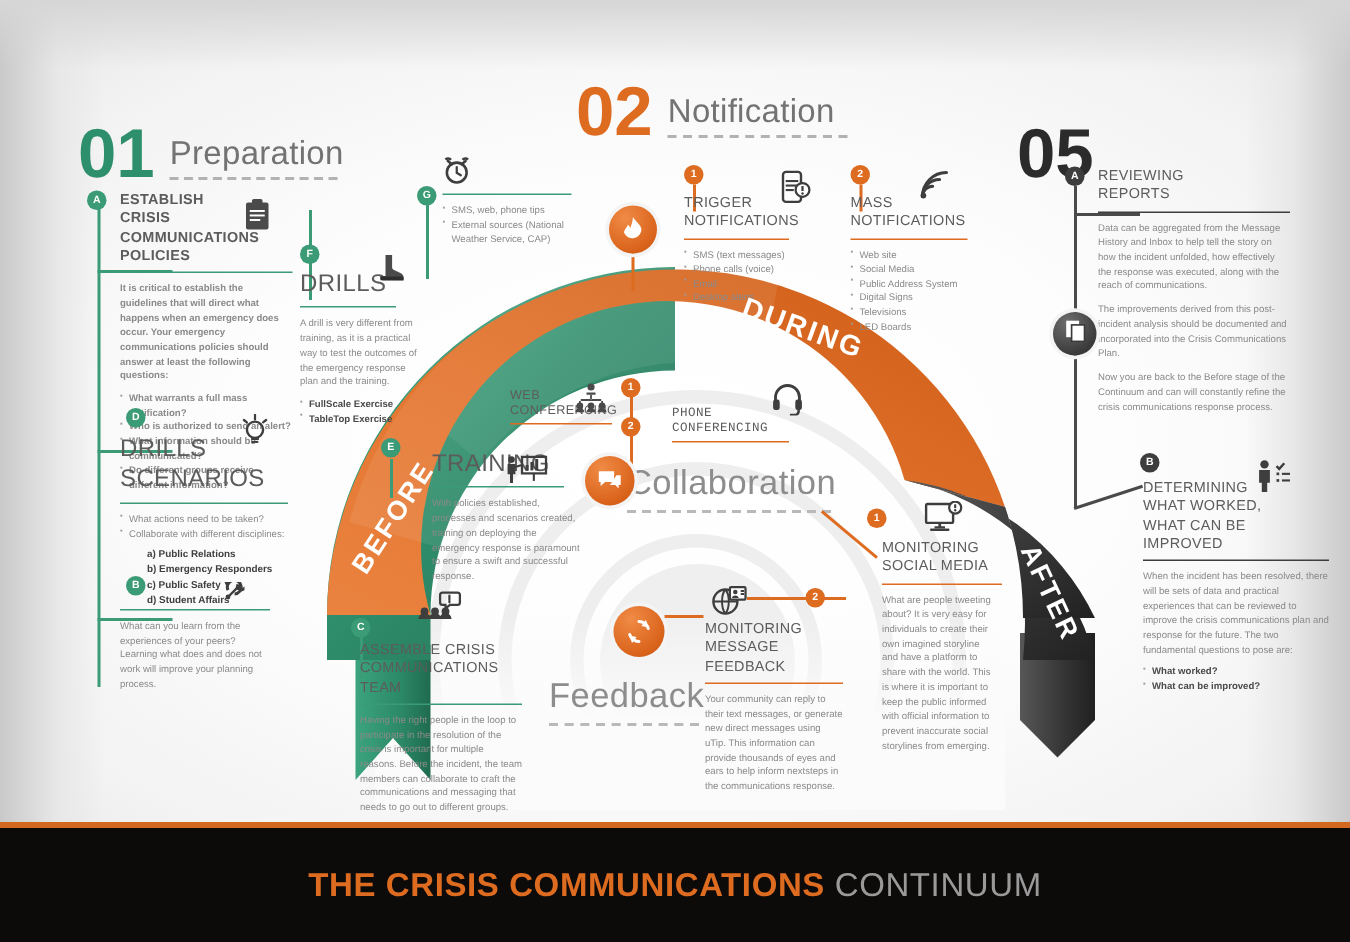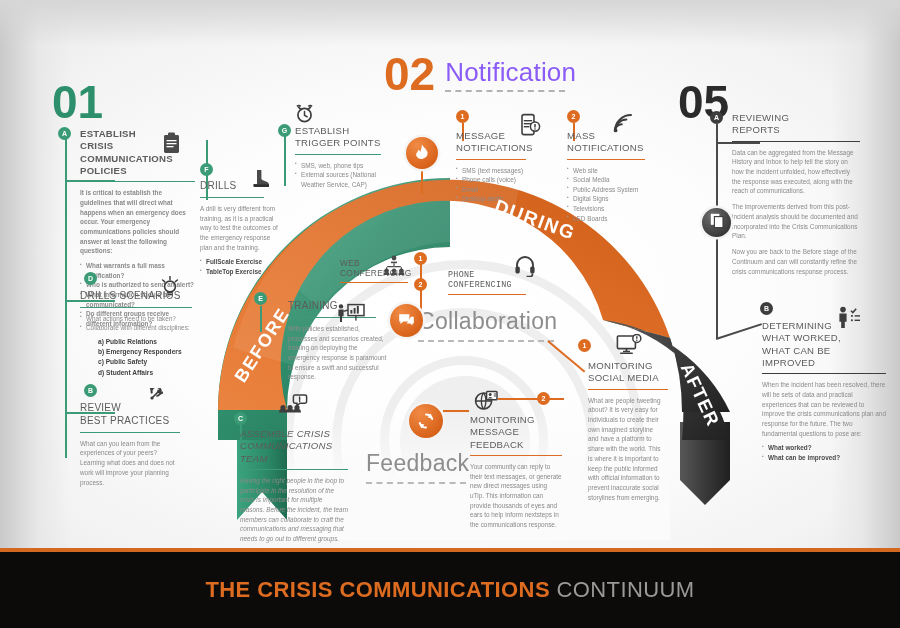--- a/index.html
+++ b/index.html
@@ -33,27 +33,27 @@
     display:flex; align-items:center; justify-content:center;
   }
   .banner-inner { font-size:22px; letter-spacing:0.4px; white-space:nowrap; }
   .banner-a { color:#dd6b20; font-weight:bold; }
   .banner-b { color:#9a9a9a; font-weight:normal; }
 
   
   .stage-head { position:absolute; display:flex; align-items:flex-end; gap:10px; }
   .stage-num { font-size:46px; font-weight:bold; line-height:0.9; }
   .stage-name-wrap { padding-bottom:3px; }
-  .stage-name { font-size:26px; color:#8b5cf6; font-weight:normal; line-height:1; letter-spacing:0.2px; }
+  .stage-name { font-size:22px; color:#737373; font-weight:normal; line-height:1; letter-spacing:0.2px; }
   .dashline { margin-top:5px; height:0; border-top:2px dashed #b2b2b2; }
 
   
   .block { position:absolute; }
   .blk-title { font-size:9.6px; color:#5c5c5c; line-height:1.28; letter-spacing:0.25px; }
-  .blk-title.lg { font-size:10px; }
+  .blk-title.lg { font-size:16px; }
   .blk-rule { height:0; border-top:1.6px solid #3a9b76; margin:4px 0 6px; }
   .blk-rule.o { border-top-color:#dd6b20; }
   .blk-rule.k { border-top-color:#3d3d3d; }
   .blk-body { font-size:6.4px; color:#8a8a8a; line-height:1.52; }
   .blk-body p + p { margin-top:6px; }
   ul.bul { list-style:none; margin-top:5px; }
   ul.bul li { font-size:6.4px; color:#8a8a8a; line-height:1.5; padding-left:6px; position:relative; }
   ul.bul li:before { content:"▪"; position:absolute; left:0; top:-0.5px; font-size:5px; color:#9a9a9a; }
   ul.bul.bold li { color:#4a4a4a; font-weight:bold; }
   ol.alpha { list-style:none; margin:4px 0 0 18px; }
@@ -181,20 +181,24 @@
               display:flex; align-items:center; justify-content:center; transform:rotate(20deg); z-index:8;">
     <span style="color:#fff; font-weight:bold; font-size:19px; letter-spacing:1.6px;">DURING</span>
   </div>
   <div style="position:absolute; left:645px; top:340px; width:110px; height:110px;
               display:flex; align-items:center; justify-content:center; transform:rotate(65deg); z-index:8;">
     <span style="color:#fff; font-weight:bold; font-size:18px; letter-spacing:1.6px;">AFTER</span>
   </div>
 
   <div class="stage-head" style="left:52px; top:82px;">
     <div class="stage-num" style="color:#2e8f6c;">01</div>
+    <div class="stage-name-wrap">
+      <div class="stage-name">Preparation</div>
+      <div class="dashline" style="width:112px;"></div>
+    </div>
   </div>
 
   <div class="stage-head" style="left:384px; top:54px;">
     <div class="stage-num" style="color:#dd6b20;">02</div>
     <div class="stage-name-wrap">
       <div class="stage-name">Notification</div>
       <div class="dashline" style="width:120px;"></div>
     </div>
   </div>
 
@@ -247,22 +251,20 @@
   </div>
   <span class="ico" style="left:252px; top:168px;">
     <svg width="20" height="20" viewBox="0 0 20 20">
         <path d="M5 2h4.4v8.2c0 1 .6 1.6 1.6 2l3.6 1.6c1.4.6 2.4 1.5 2.4 3V19H3.2c-1 0-1.6-.6-1.6-1.6V16h3.4V2z" fill="#4a4a4a"></path>
         <rect x="1.6" y="16.4" width="15.4" height="2.4" fill="#2e2e2e"></rect>
       </svg>
   </span>
 
   <div class="badge g" style="left:278px; top:124px;">G</div>
   <div class="block" style="left:295px; top:125px; width:102px;">
-    <div class="blk-title" style="white-space:pre-line;">ESTABLISH
-TRIGGER POINTS</div>
     <div class="blk-rule" style="width:86px;"></div>
     <ul class="bul" style="margin-top:1px;">
       <li>SMS, web, phone tips</li>
       <li>External sources (National Weather Service, CAP)</li>
     </ul>
   </div>
   <span class="ico" style="left:295px; top:104px;">
     <svg width="19" height="19" viewBox="0 0 19 19">
         <circle cx="9.5" cy="11" r="6.6" fill="none" stroke="#3e3e3e" stroke-width="1.7"></circle>
         <path d="M9.5 7.4v3.8l2.7 1.6" stroke="#3e3e3e" stroke-width="1.5" fill="none" stroke-linecap="round"></path>
@@ -290,22 +292,20 @@
     <svg width="20" height="22" viewBox="0 0 20 22">
         <circle cx="10" cy="10.5" r="5.4" fill="none" stroke="#3e3e3e" stroke-width="1.6"></circle>
         <rect x="7.4" y="16" width="5.2" height="1.4" fill="#3e3e3e"></rect>
         <rect x="7.8" y="18" width="4.4" height="1.3" fill="#3e3e3e"></rect>
         <path d="M10 0.6v3M2.6 4l2 1.6M17.4 4l-2 1.6" stroke="#3e3e3e" stroke-width="1.5" stroke-linecap="round"></path>
       </svg>
   </span>
 
   <div class="badge g" style="left:84px; top:384px;">B</div>
   <div class="block" style="left:80px; top:402px; width:100px;">
-    <div class="blk-title lg" style="white-space:pre-line;">REVIEW
-BEST PRACTICES</div>
     <div class="blk-rule"></div>
     <div class="blk-body">What can you learn from the experiences of your peers? Learning what does and does not work will improve your planning process.</div>
   </div>
   <span class="ico" style="left:142px; top:388px;">
     <svg width="21" height="21" viewBox="0 0 21 21">
         <path d="M17.4 5.6A8.2 8.2 0 1010 2.4" fill="none" stroke="#3e3e3e" stroke-width="2"></path>
         <path d="M14.4 8A4.6 4.6 0 1010 5.4" fill="none" stroke="#3e3e3e" stroke-width="2"></path>
         <circle cx="10" cy="10" r="1.6" fill="#3e3e3e"></circle>
         <path d="M10 10l7.6-7.6" stroke="#3e3e3e" stroke-width="1.6"></path>
         <path d="M15.6 1.4l3.6.6-.6 3.6-3.6-.6z" fill="#3e3e3e"></path>
@@ -325,21 +325,21 @@
         <path d="M7.4 8.4l4.6-1.4" stroke="#3e3e3e" stroke-width="1.4"></path>
         <rect x="12" y="1.6" width="16" height="11" fill="none" stroke="#3e3e3e" stroke-width="1.5"></rect>
         <rect x="14.4" y="7" width="2" height="3.6" fill="#3e3e3e"></rect>
         <rect x="17.6" y="5" width="2" height="5.6" fill="#3e3e3e"></rect>
         <rect x="20.8" y="3" width="2" height="7.6" fill="#3e3e3e"></rect>
         <rect x="19.2" y="12.6" width="1.4" height="5" fill="#3e3e3e"></rect>
       </svg>
   </span>
 
   <div class="badge g" style="left:234px; top:412px;">C</div>
-  <div class="block" style="left:240px; top:428px; width:108px;font-style:italic;">
+  <div class="block" style="left:240px; top:428px; width:108px;">
     <div class="blk-title" style="white-space:pre-line;">ASSEMBLE CRISIS
 COMMUNICATIONS TEAM</div>
     <div class="blk-rule"></div>
     <div class="blk-body">Having the right people in the loop to participate in the resolution of the crisis is important for multiple reasons. Before the incident, the team members can collaborate to craft the communications and messaging that needs to go out to different groups.</div>
   </div>
   <span class="ico" style="left:276px; top:394px;">
     <svg width="32" height="26" viewBox="0 0 32 26">
         <circle cx="7" cy="13.6" r="2.6" fill="#3e3e3e"></circle>
         <circle cx="14" cy="13.6" r="2.6" fill="#3e3e3e"></circle>
         <circle cx="21" cy="13.6" r="2.6" fill="#3e3e3e"></circle>
@@ -347,21 +347,21 @@
         <path d="M19 1h10a1.6 1.6 0 011.6 1.6v5A1.6 1.6 0 0129 9.2h-5l-3 2.4V9.2h-2A1.6 1.6 0 0117.4 7.6v-5A1.6 1.6 0 0119 1z" fill="none" stroke="#3e3e3e" stroke-width="1.5"></path>
         <path d="M23.6 3v2.6M23.6 6.6v0.9" stroke="#3e3e3e" stroke-width="1.5" stroke-linecap="round"></path>
       </svg>
   </span>
 
   <div class="rail o" style="left:462px; top:123px; width:1.6px; height:18px;"></div>
   <div class="rail o" style="left:573px; top:123px; width:1.6px; height:18px;"></div>
 
   <div class="badge o" style="left:456px; top:110px;">1</div>
   <div class="block" style="left:456px; top:130px; width:84px;">
-    <div class="blk-title" style="white-space:pre-line;">MESSAGE
+    <div class="blk-title" style="white-space:pre-line;">TRIGGER
 NOTIFICATIONS</div>
     <div class="blk-rule o" style="width:70px;"></div>
     <ul class="bul" style="margin-top:0;">
       <li>SMS (text messages)</li>
       <li>Phone calls (voice)</li>
       <li>Email</li>
       <li>Desktop alerts</li>
     </ul>
   </div>
   <span class="ico" style="left:519px; top:113px;">

